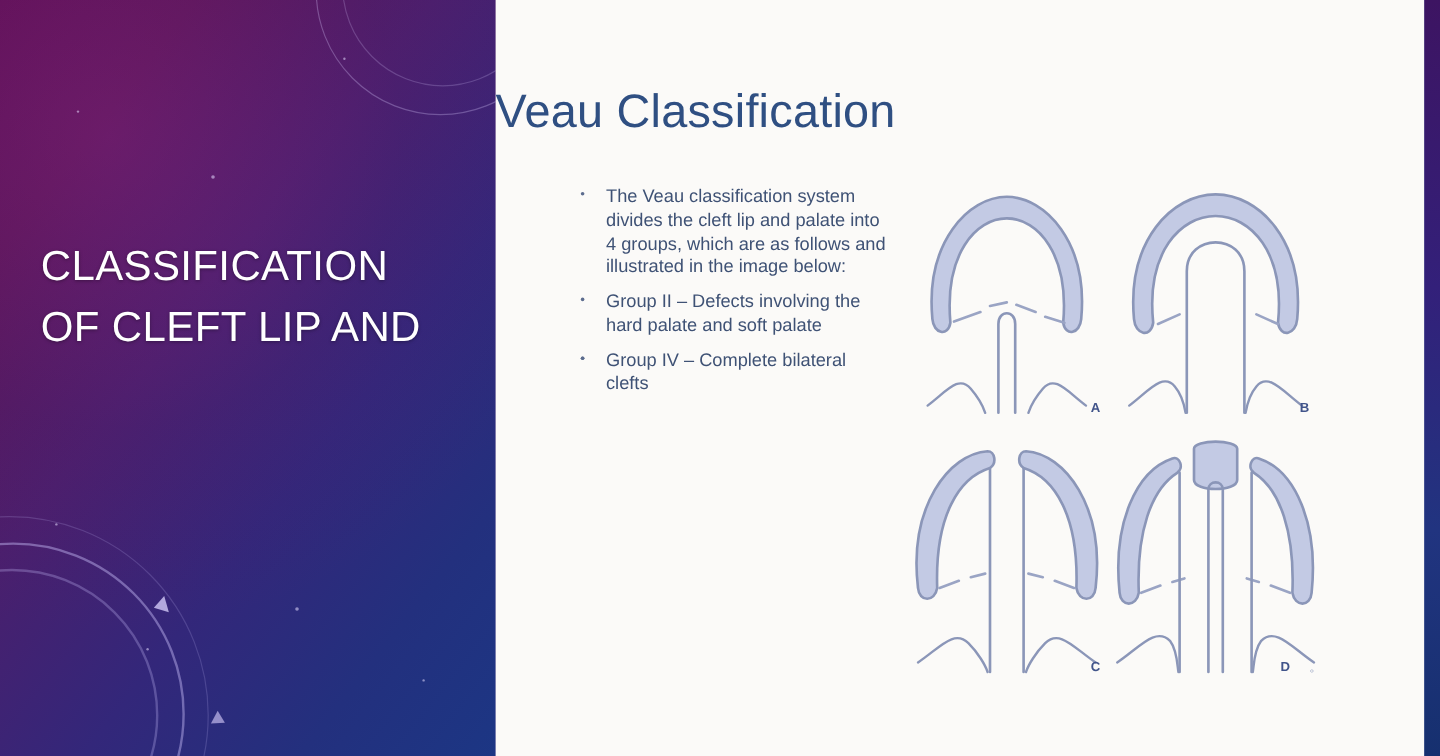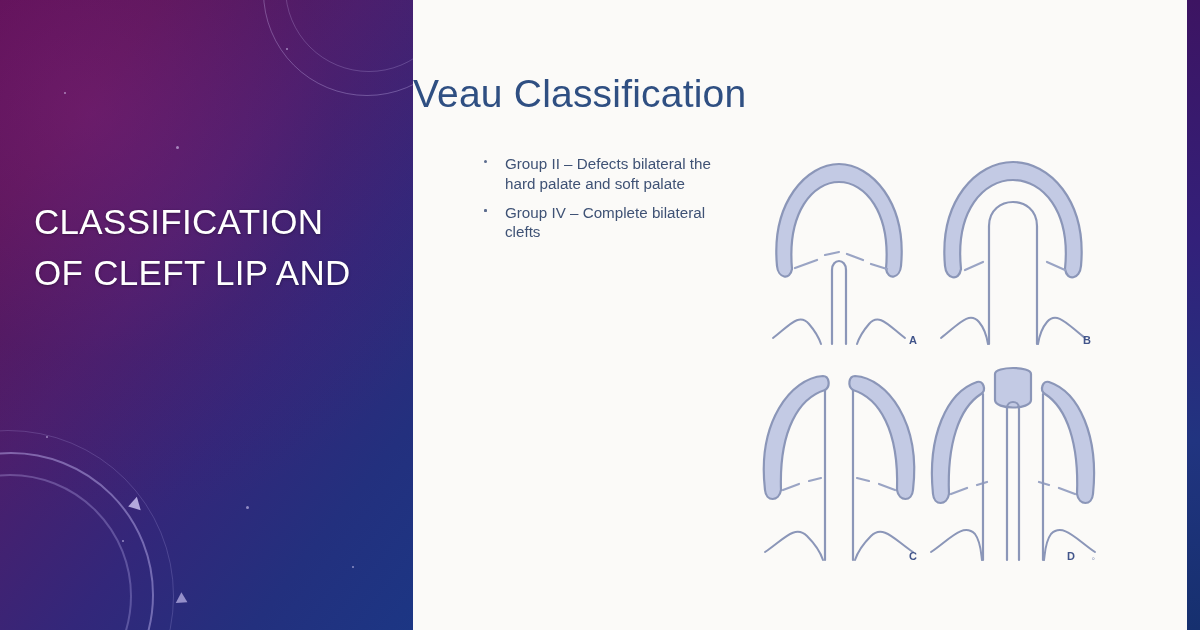--- a/index.html
+++ b/index.html
@@ -152,21 +152,25 @@
   </div>
 
   <div class="card">
     <div class="card-inner">
 
       <div class="veau-title">Veau Classification</div>
 
       <div class="bullets">
         <div class="bullet">
           <span class="dot"></span>
-          <span class="txt">Group II – Defects bilateral the hard palate and soft palate</span>
+          <span class="txt">The Veau classification system divides the cleft lip and palate into 4 groups, which are as follows and illustrated in the image below:</span>
+        </div>
+        <div class="bullet">
+          <span class="dot"></span>
+          <span class="txt">Group II – Defects involving the hard palate and soft palate</span>
         </div>
         <div class="bullet">
           <span class="dot"></span>
         </div>
         <div class="bullet">
           <span class="dot"></span>
           <span class="txt">Group IV – Complete bilateral clefts</span>
         </div>
       </div>
 

